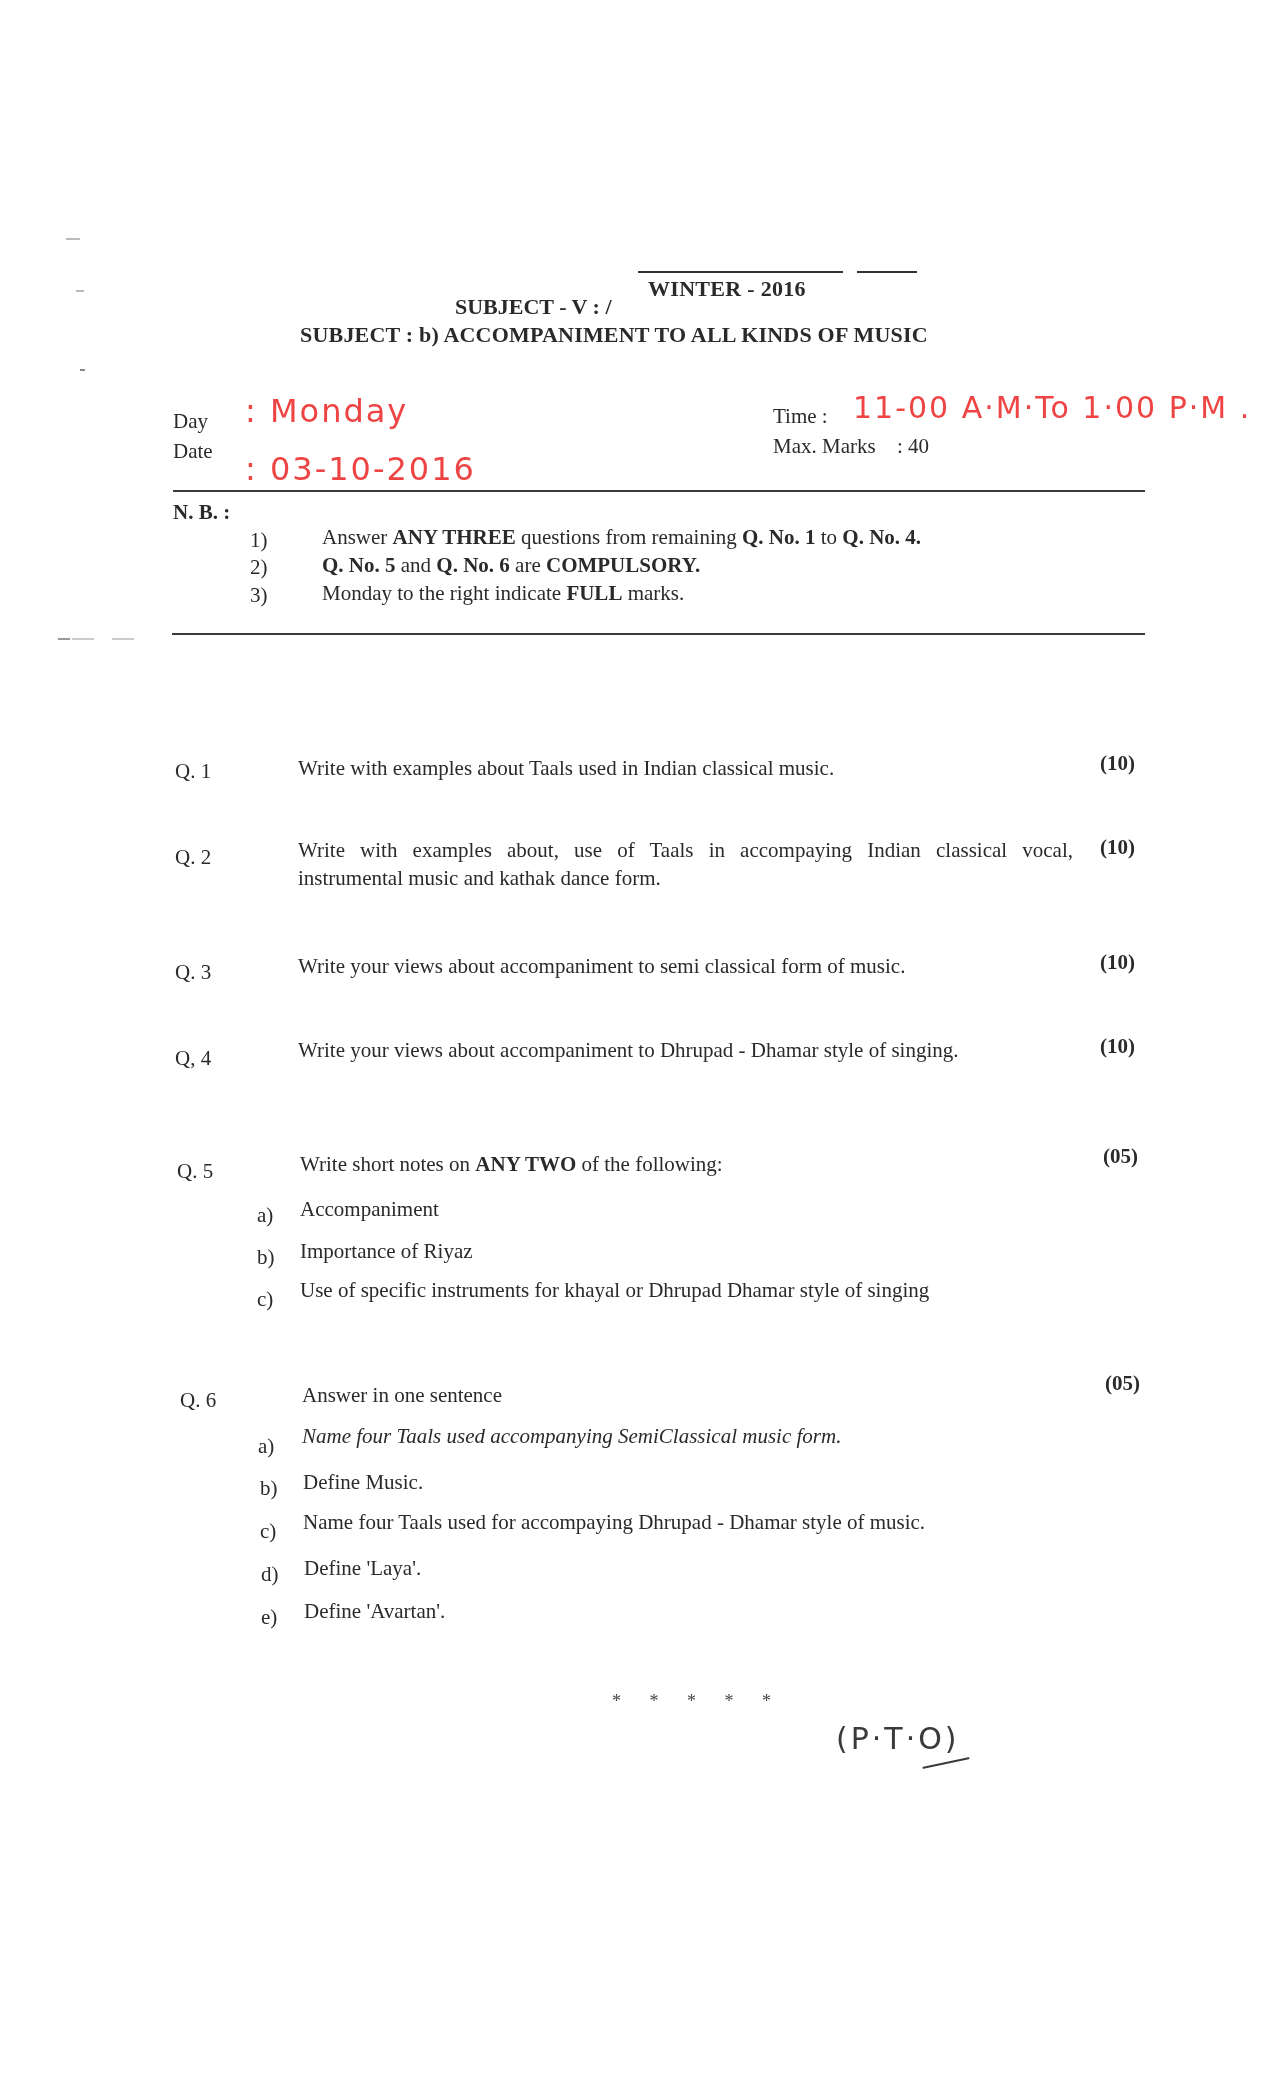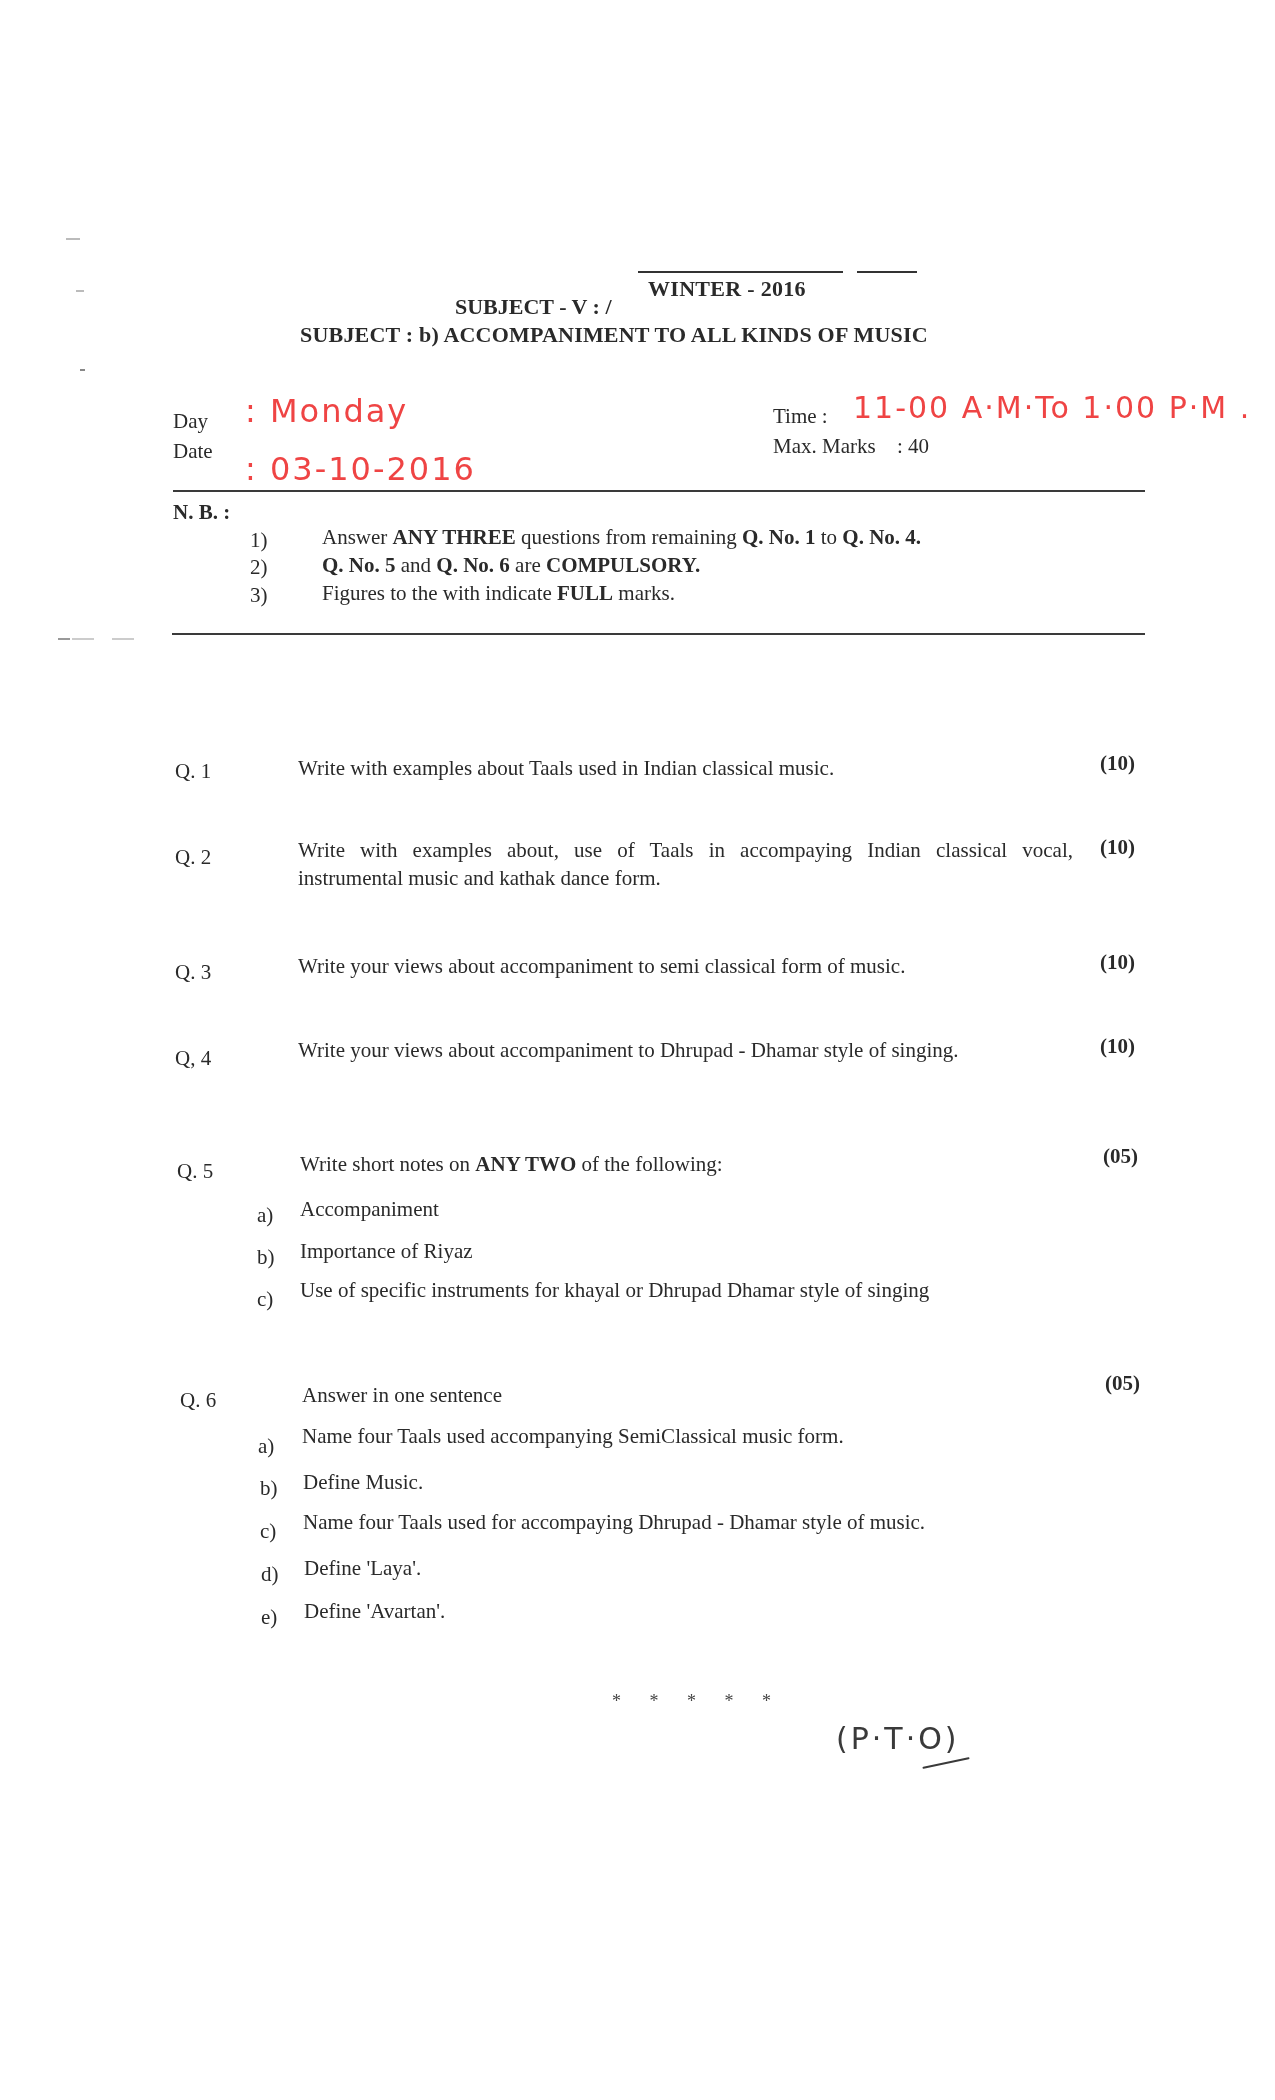--- a/index.html
+++ b/index.html
@@ -74,21 +74,21 @@
     <span>Answer </span><b>ANY THREE</b><span> questions from remaining </span><b>Q. No. 1</b><span> to </span><b>Q. No. 4.</b>
   </div>
 
   <div class="abs note-num" style="left:250px; top:539px;">2)</div>
   <div class="abs note-text" style="left:322px; top:537px;">
     <b>Q. No. 5</b><span> and </span><b>Q. No. 6</b><span> are </span><b>COMPULSORY.</b>
   </div>
 
   <div class="abs note-num" style="left:250px; top:567px;">3)</div>
   <div class="abs note-text" style="left:322px; top:565px;">
-    <span>Figures to the with indicate </span><b>FULL</b><span> marks.</span>
+    <span>Monday to the right indicate </span><b>FULL</b><span> marks.</span>
   </div>
 
   <div class="rule" style="left:172px; top:617px; width:973px;"></div>
 
   <div class="speck" style="left:58px; top:622px; width:12px;"></div>
   <div class="speck" style="left:72px; top:622px; width:22px; background:#ccc;"></div>
   <div class="speck" style="left:112px; top:622px; width:22px; background:#ccc;"></div>
   <div class="speck" style="left:66px; top:222px; width:14px; background:#bbb;"></div>
   <div class="speck" style="left:76px; top:274px; width:8px; background:#bbb;"></div>
   <div class="speck" style="left:80px; top:353px; width:5px; background:#888;"></div>
@@ -120,21 +120,21 @@
   <div class="abs sub-letter" style="left:257px; top:1229px;">b)</div>
   <div class="abs sub-text" style="left:300px; top:1223px;">Importance of Riyaz</div>
   <div class="abs sub-letter" style="left:257px; top:1271px;">c)</div>
   <div class="abs sub-text" style="left:300px; top:1262px;">Use of specific instruments for khayal or Dhrupad Dhamar style of singing</div>
 
   <div class="abs qnum" style="left:180px; top:1372px;">Q. 6</div>
   <div class="abs qtext single" style="left:302px; top:1365px;">Answer in one sentence</div>
   <div class="abs marks" style="left:1105px; top:1355px;">(05)</div>
 
   <div class="abs sub-letter" style="left:258px; top:1418px;">a)</div>
-  <div class="abs sub-text" style="left:302px; top:1408px;">Name four Taals used accompanying SemiClassical music form.</div>
+  <div class="abs sub-text" style="left:302px; top:1408px;font-style:italic;">Name four Taals used accompanying SemiClassical music form.</div>
   <div class="abs sub-letter" style="left:260px; top:1460px;">b)</div>
   <div class="abs sub-text" style="left:303px; top:1454px;">Define Music.</div>
   <div class="abs sub-letter" style="left:260px; top:1503px;">c)</div>
   <div class="abs sub-text" style="left:303px; top:1494px;">Name four Taals used for accompaying Dhrupad - Dhamar style of music.</div>
   <div class="abs sub-letter" style="left:261px; top:1546px;">d)</div>
   <div class="abs sub-text" style="left:304px; top:1540px;">Define 'Laya'.</div>
   <div class="abs sub-letter" style="left:261px; top:1589px;">e)</div>
   <div class="abs sub-text" style="left:304px; top:1583px;">Define 'Avartan'.</div>
 
   <div class="abs stars" style="left:612px; top:1675px;">* * * * *</div>

